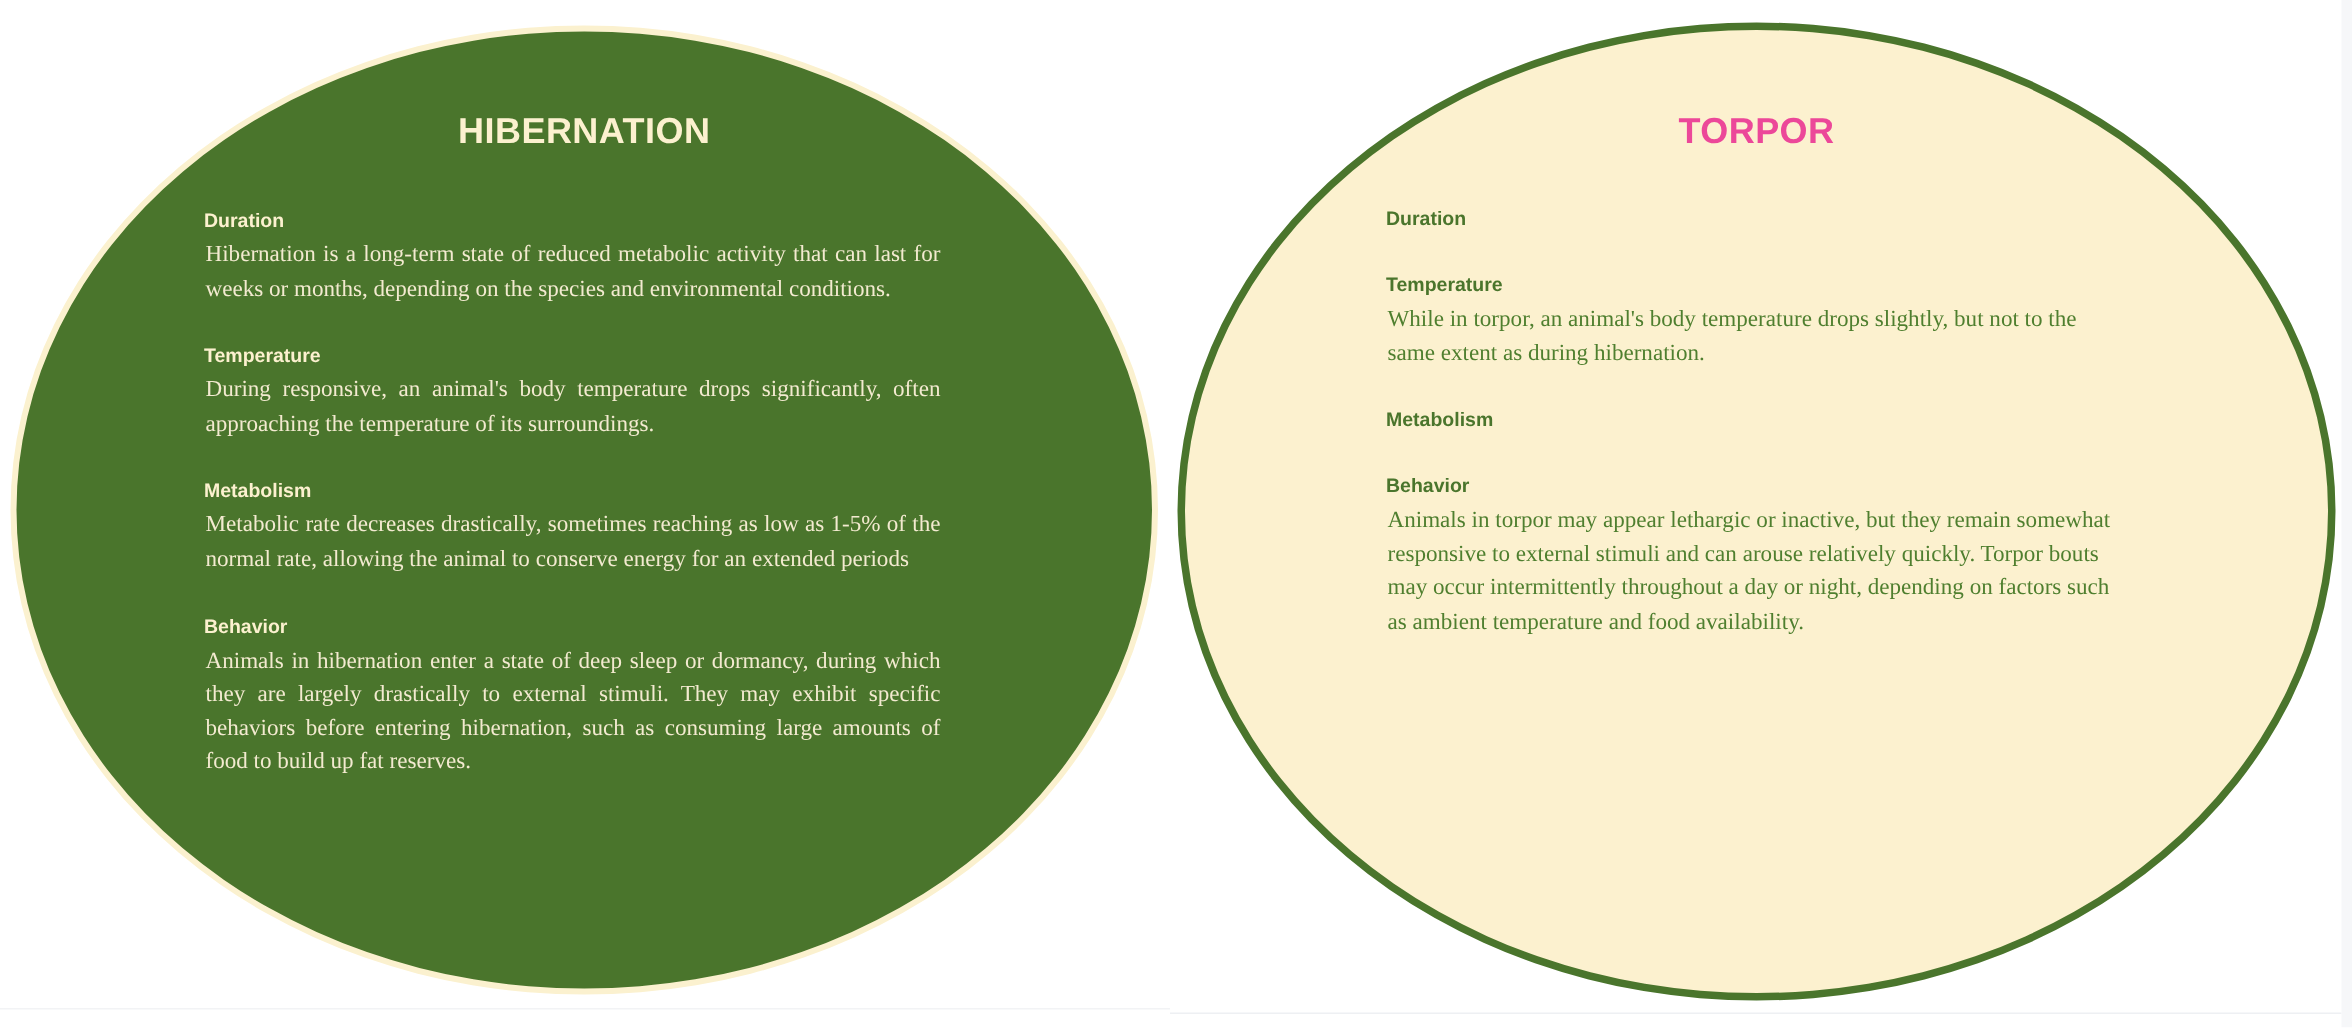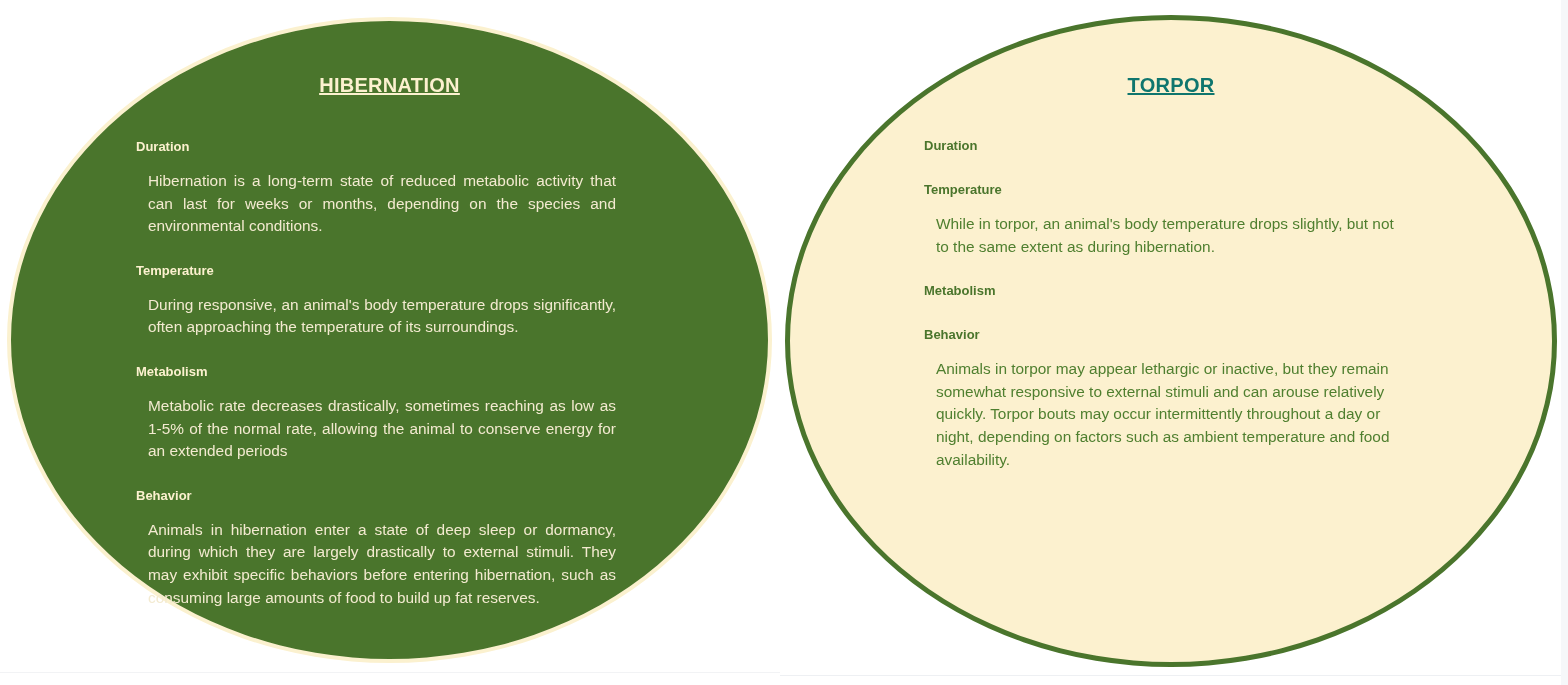--- a/index.html
+++ b/index.html
@@ -4,31 +4,31 @@
 <style>
   html, body { margin:0; padding:0; background:#ffffff; }
   body { width:1568px; height:685px; position:relative; overflow:hidden; font-family:"Liberation Sans", sans-serif; }
   .panel { position:absolute; top:0; height:672px; }
   .panel-left { left:0; width:780px; background:#ffffff; border-bottom:1px solid #f2f3f5; }
   .panel-right { left:780px; width:781px; height:675px; background:#ffffff; border-bottom:1px solid #eef0f3; }
   .right-strip { position:absolute; left:1561px; top:0; width:7px; height:685px; background:#f6f7f9; }
   .ellipse { position:absolute; border-radius:50%; box-sizing:border-box; }
   .ellipse-hib { left:7px; top:17px; width:765px; height:646px; background:#4a752c; border:4px solid #fbf1cf; }
   .ellipse-tor { left:785px; top:15px; width:772px; height:652px; background:#fcf1cf; border:5px solid #4a752c; }
-  .title { position:absolute; font-weight:bold; font-size:20px; letter-spacing:0.3px; text-align:center;text-decoration:underline; }
+  .title { position:absolute; font-weight:bold; font-size:24px; letter-spacing:0.3px; text-align:center; }
   .title-hib { left:7px; width:765px; top:74px; color:#fcf1cf; }
-  .title-tor { left:785px; width:772px; top:74px; color:#0f766e; }
+  .title-tor { left:785px; width:772px; top:74px; color:#ec4899; }
   .content { position:absolute; font-size:15.4px; line-height:22.6px; }
   .content-hib { left:136px; top:136px; width:492px; color:#f3ead0; text-align:justify; }
   .content-tor { left:924px; top:135px; width:490px; color:#4f7f2f; }
   .section { margin-bottom:22px; }
   .section h3 { margin:0; font-size:13px; font-weight:bold; line-height:22px; }
   .content-hib h3 { color:#fcf1cf; }
   .content-tor h3 { color:#4a752c; }
-  .section p { margin:12px; }
+  .section p { margin:1px;font-family:Liberation Serif, serif; }
 </style>
 </head>
 <body>
 
 <div class="panel panel-left"></div>
 <div class="panel panel-right"></div>
 <div class="right-strip"></div>
 
 <div class="ellipse ellipse-hib"></div>
 <div class="ellipse ellipse-tor"></div>

